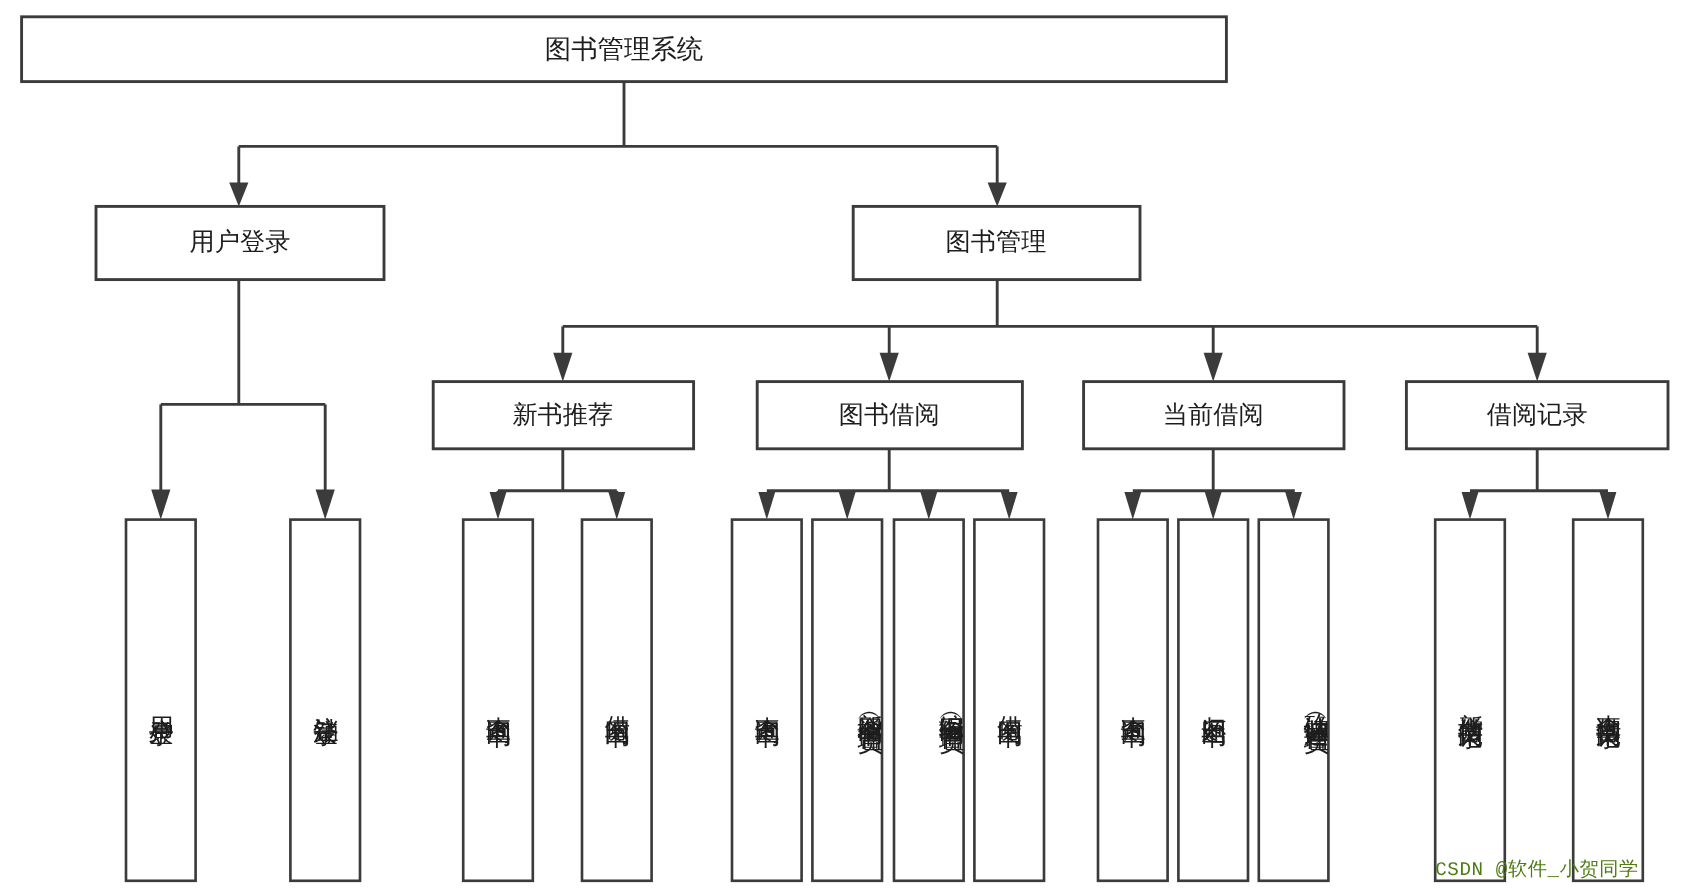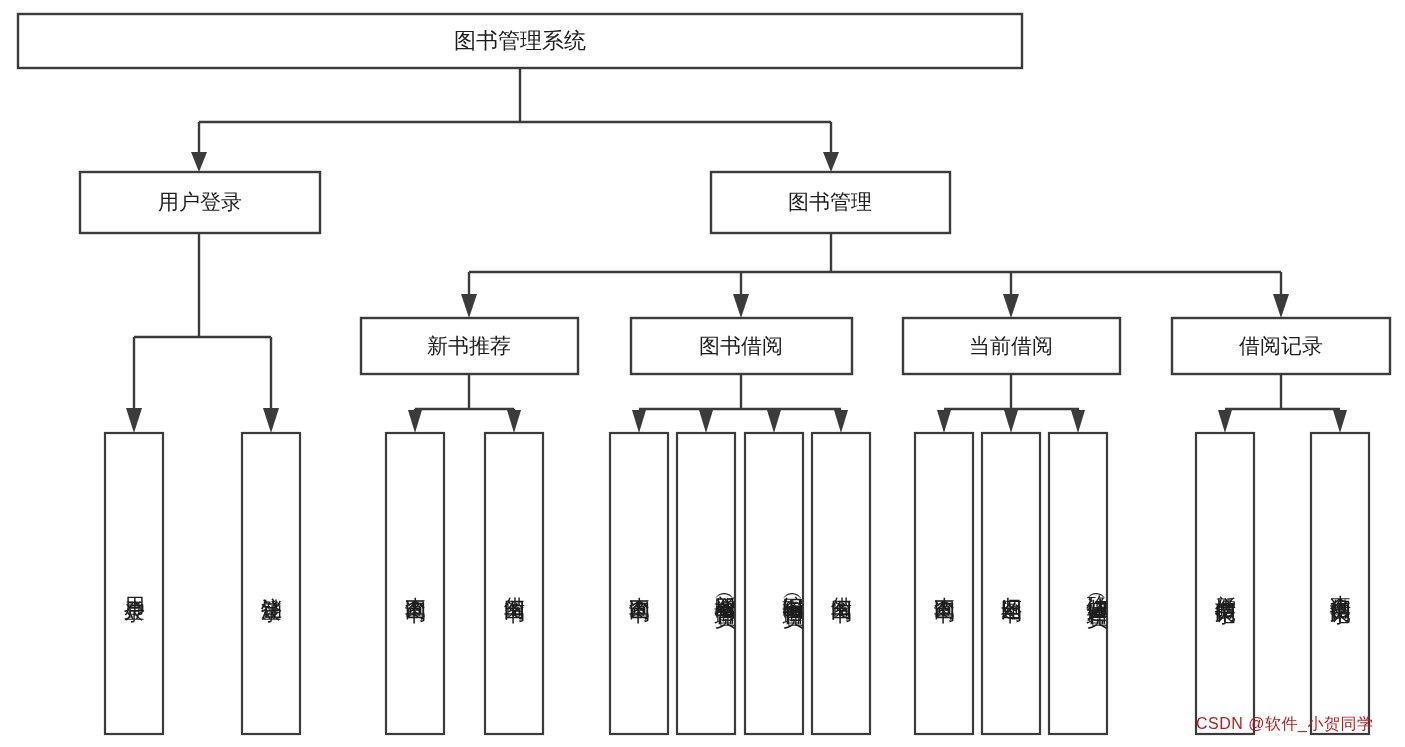--- a/index.html
+++ b/index.html
@@ -74,23 +74,23 @@
     display: flex;
     align-items: flex-start;
     justify-content: center;
     pointer-events: none;
   }
   .vlabel.centered {
     align-items: center;
   }
   .watermark {
     position: absolute;
-    font-family: Liberation Sans, sans-serif;
+    font-family: Liberation Mono, monospace;
     font-size: 16px;
-    color: #b91c1c;
+    color: #4d7c0f;
     white-space: nowrap;
     letter-spacing: 0.5px;
   }
 </style>
 </head>
 <body>
 
 <div id="diagram-root">
 
   <svg id="flow-svg" viewBox="0 0 1405 747">

